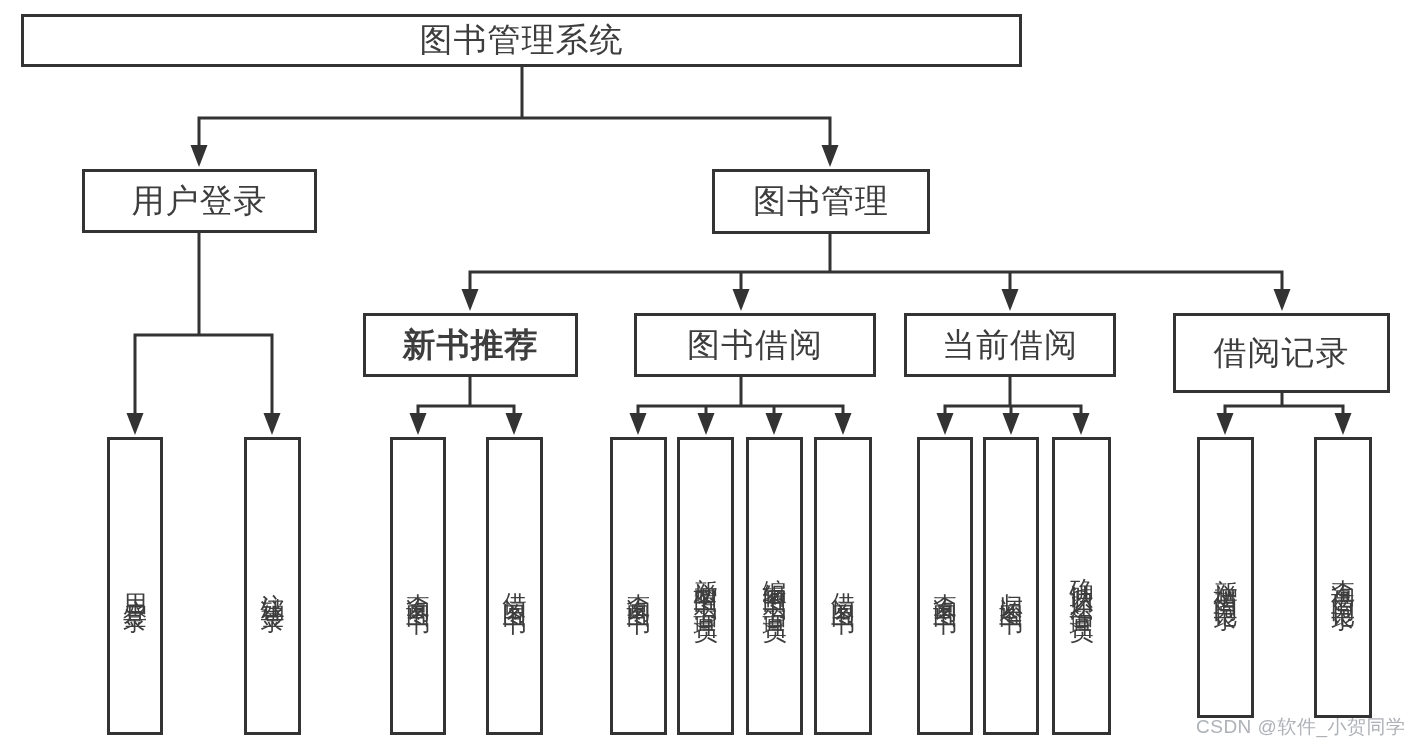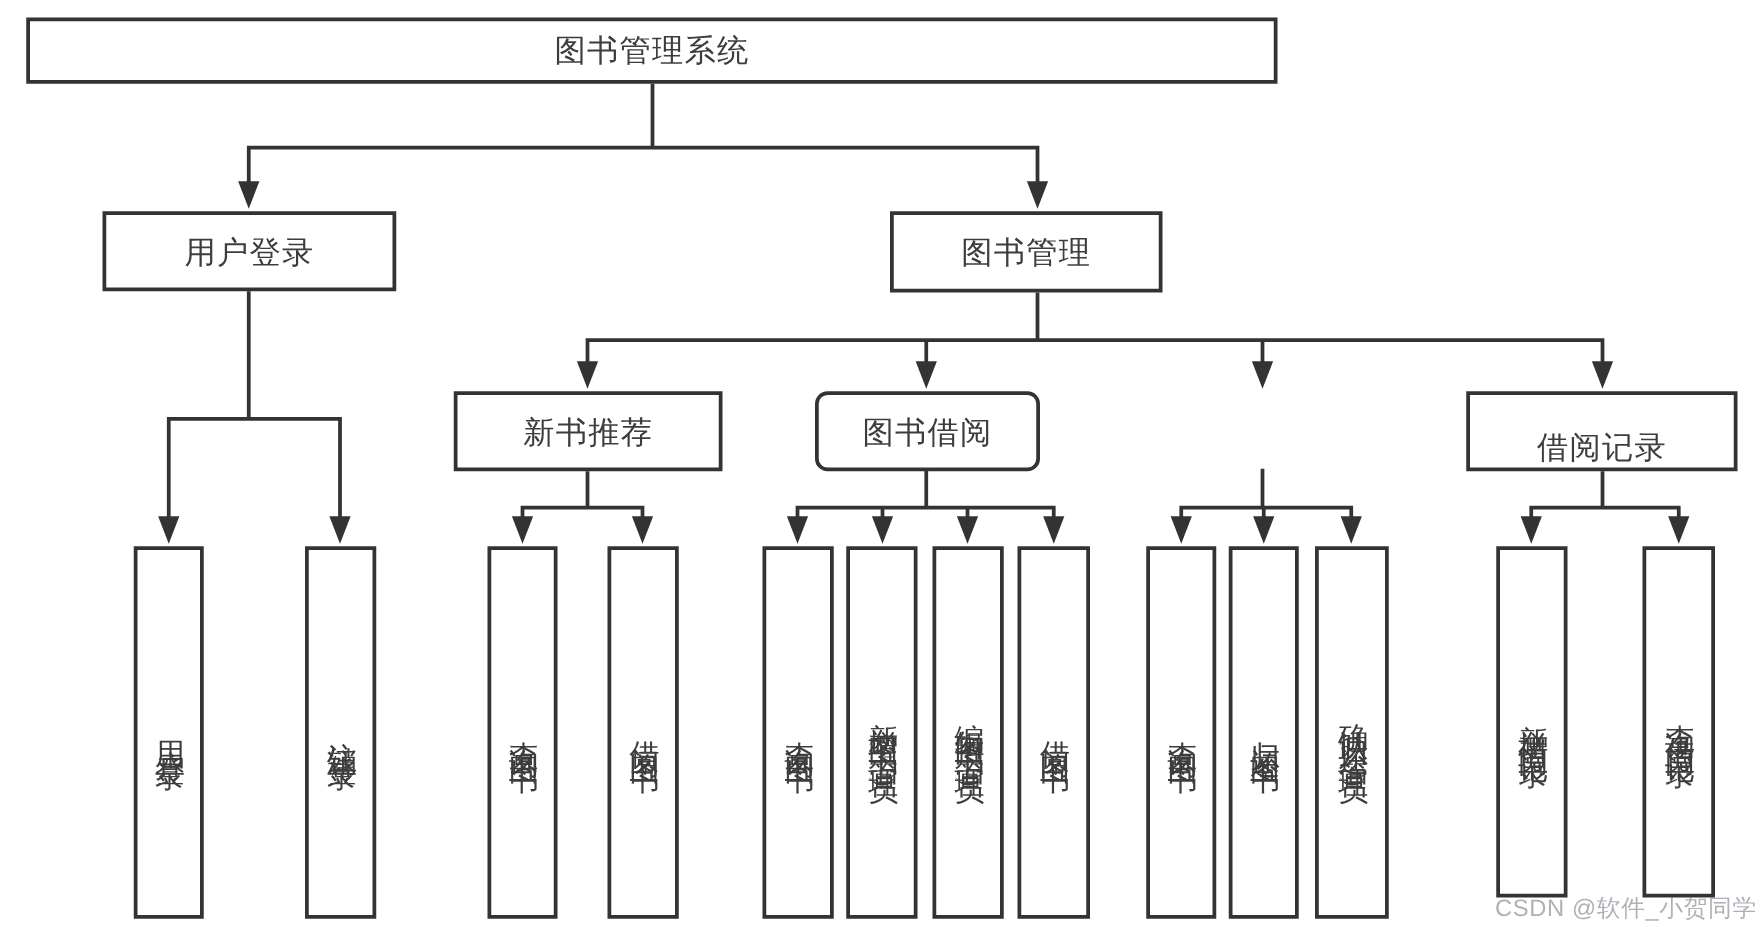--- a/index.html
+++ b/index.html
@@ -22,21 +22,21 @@
   .node {
     position: absolute;
     background: #ffffff;
     border: 3px solid var(--line, #333);
     display: flex;
     align-items: center;
     justify-content: center;
     color: var(--text, #3d3d3d);
   }
   .node.h {
-    font-size: 25px;
+    font-size: 33px;
     letter-spacing: 1px;
     white-space: nowrap;
   }
   .node.v .vtext {
     writing-mode: vertical-rl;
     text-orientation: mixed;
     font-size: 24px;
     letter-spacing: 6px;
     line-height: 1;
   }
@@ -102,27 +102,30 @@
   <div class="watermark">CSDN @软件_小贺同学</div>
 <div class="node h" style="left: 21px; top: 14px; width: 1001px; height: 53px;">
       <span class="htext">图书管理系统</span>
     </div>
     <div class="node h" style="left: 82px; top: 169px; width: 235px; height: 64px;">
       <span class="htext">用户登录</span>
     </div>
     <div class="node h" style="left: 712px; top: 169px; width: 218px; height: 65px;">
       <span class="htext">图书管理</span>
     </div>
-    <div class="node h" style="left: 363px; top: 313px; width: 215px; height: 64px;">
+    <div class="node h" style="left: 363px; top: 313px; width: 215px; height: 64px; font-weight: bold;">
       <span class="htext">新书推荐</span>
     </div>
-    <div class="node h" style="left: 652px; top: 313px; width: 180px; height: 64px; border-radius: 10px;">
+    <div class="node h" style="left: 634px; top: 313px; width: 242px; height: 64px;">
       <span class="htext">图书借阅</span>
     </div>
-    <div class="node h" style="left: 1173px; top: 313px; width: 217px; height: 64px; align-items: flex-end;">
+    <div class="node h" style="left: 904px; top: 313px; width: 212px; height: 64px;">
+      <span class="htext">当前借阅</span>
+    </div>
+    <div class="node h" style="left: 1173px; top: 313px; width: 217px; height: 80px;">
       <span class="htext">借阅记录</span>
     </div>
     <div class="node v" style="left: 107px; top: 437px; width: 56px; height: 298px;">
       <span class="vtext">用户登录</span>
     </div>
     <div class="node v" style="left: 244px; top: 437px; width: 57px; height: 298px;">
       <span class="vtext">注销登录</span>
     </div>
     <div class="node v" style="left: 390px; top: 437px; width: 56px; height: 298px;">
       <span class="vtext">查询图书</span>

